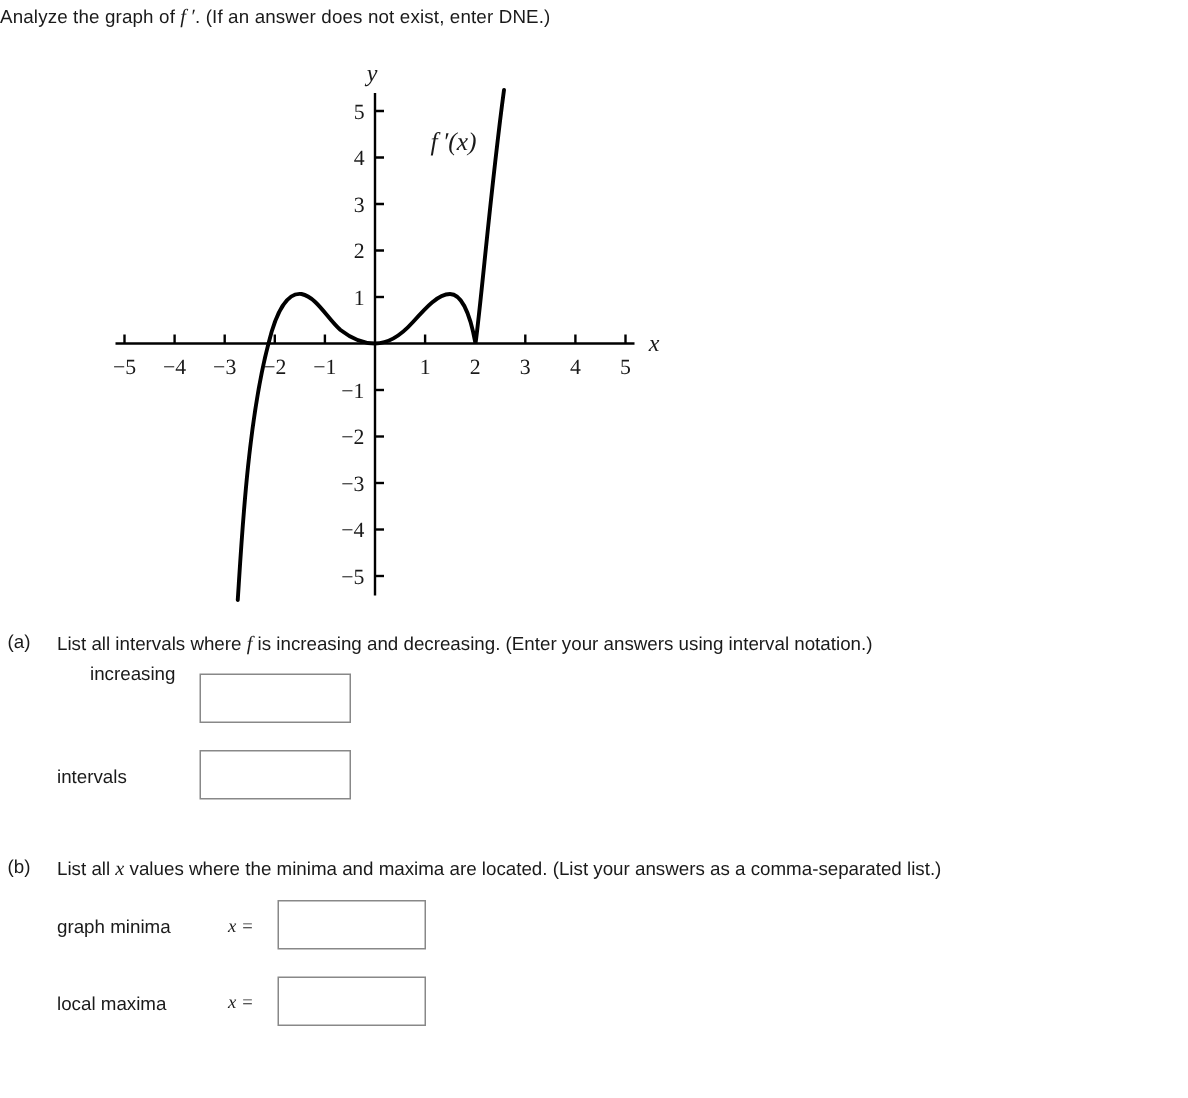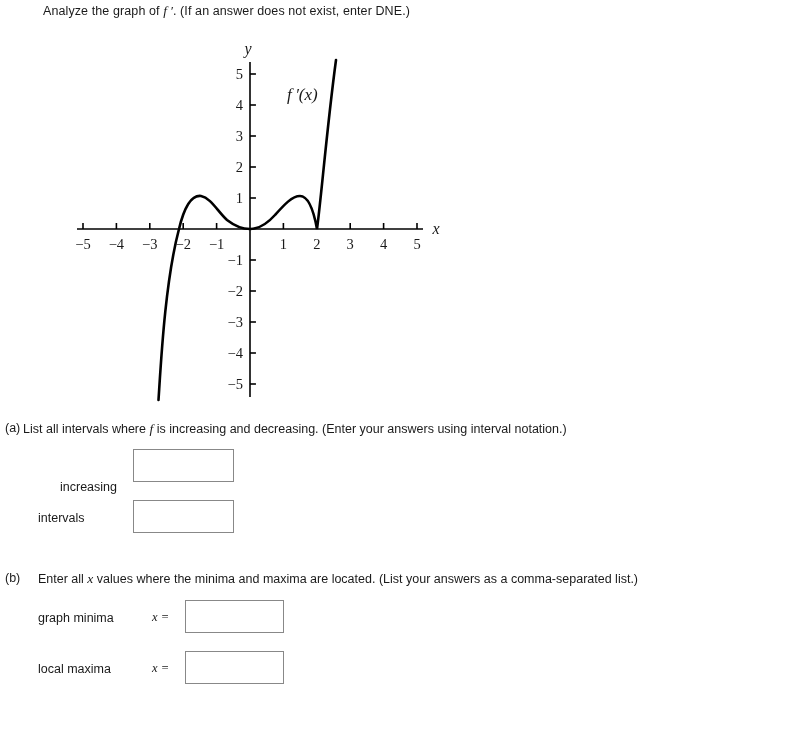--- a/index.html
+++ b/index.html
@@ -16,21 +16,20 @@
     overflow: hidden;
   }
   .prompt {
     position: absolute;
     left: 0px;
     top: 3px;
     font-size: 12.5px;
     line-height: 16px;
     letter-spacing: 0.1px;
     white-space: nowrap;
-    padding-left: 43px;
   }
   .it {
     font-family: "Liberation Serif", serif;
     font-style: italic;
     font-size: 13.5px;
   }
   .graph-wrap {
     position: absolute;
     left: 55px;
     top: 32px;
@@ -136,30 +135,30 @@
       <text x="188" y="233">−1</text>
       <text x="188" y="264">−2</text>
       <text x="188" y="295">−3</text>
       <text x="188" y="326">−4</text>
       <text x="188" y="357">−5</text>
     </g>
   </svg>
 </div>
 
 <div class="qlabel" style="left:5px; top:421px;">(a)</div>
-<div class="qtext" style="left:23px; top:421px;"><span>List all intervals where </span><span class="it">f</span><span> is increasing and decreasing. (Enter your answers using interval notation.)</span></div>
+<div class="qtext" style="left:38px; top:421px;"><span>List all intervals where </span><span class="it">f</span><span> is increasing and decreasing. (Enter your answers using interval notation.)</span></div>
 
-<div class="fld-label" style="left:38px; top:480px;padding-left:22px;">increasing</div>
+<div class="fld-label" style="left:38px; top:442px;padding-left:22px;">increasing</div>
 <div class="answer-box" style="left:133px; top:449px; width:101px; height:33px;"></div>
 
 <div class="fld-label" style="left:38px; top:511px;">intervals</div>
 <div class="answer-box" style="left:133px; top:500px; width:101px; height:33px;"></div>
 
 <div class="qlabel" style="left:5px; top:571px;">(b)</div>
-<div class="qtext" style="left:38px; top:571px;"><span>Enter all </span><span class="it">x</span><span> values where the minima and maxima are located. (List your answers as a comma-separated list.)</span></div>
+<div class="qtext" style="left:38px; top:571px;"><span>List all </span><span class="it">x</span><span> values where the minima and maxima are located. (List your answers as a comma-separated list.)</span></div>
 
 <div class="fld-label" style="left:38px; top:611px;">graph minima</div>
 <div class="eqsign it" style="left:152px; top:610px;">x  =</div>
 <div class="answer-box" style="left:185px; top:600px; width:99px; height:33px;"></div>
 
 <div class="fld-label" style="left:38px; top:662px;">local maxima</div>
 <div class="eqsign it" style="left:152px; top:661px;">x  =</div>
 <div class="answer-box" style="left:185px; top:651px; width:99px; height:33px;"></div>
 
 </body></html>

